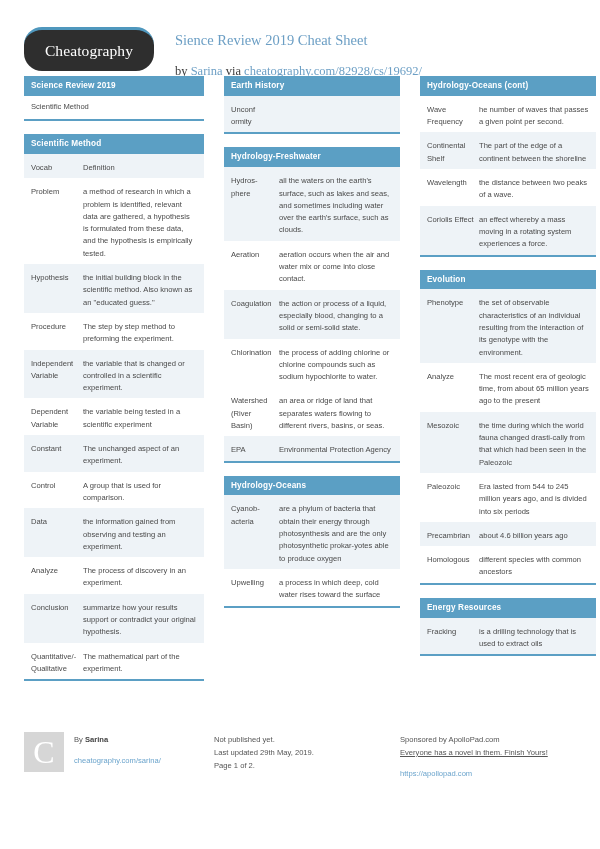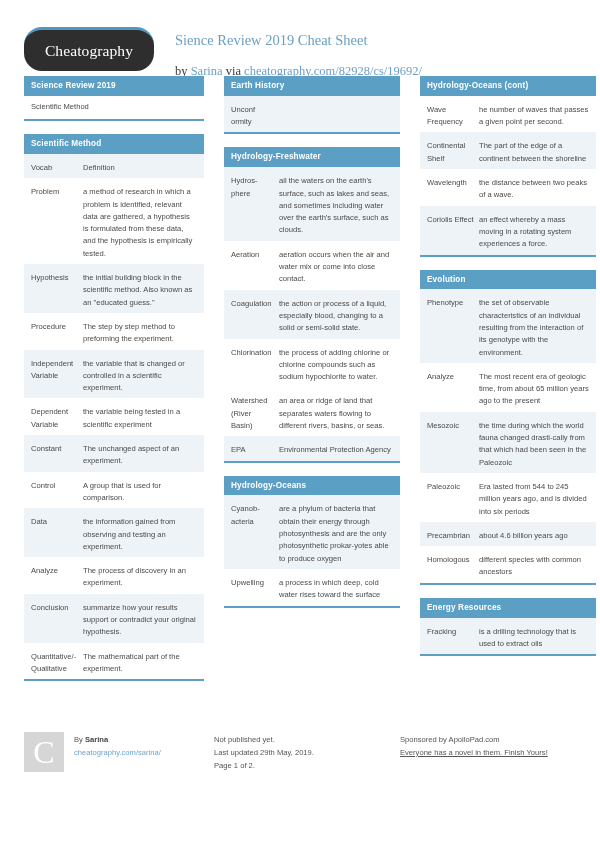--- a/index.html
+++ b/index.html
@@ -126,21 +126,21 @@
     background: #d6d6d6;
     color: #ffffff;
     font-family: "Liberation Serif", serif;
     font-size: 32px;
     line-height: 40px;
     text-align: center;
     flex: 0 0 40px;
   }
   .foot-meta { margin-left: 10px; padding-top: 1px; }
   .foot-meta .b { font-weight: bold; color: #444; }
-  .lnk-blue { color: #6ba4cc; }
+  .lnk-blue { color: #6ba4cc; margin-top: 8px; }
   .foot-col-2 { width: 186px; flex: 0 0 186px; padding-top: 1px; }
   .foot-col-3 { width: 180px; flex: 0 0 180px; padding-top: 1px; }
   .foot-line { white-space: nowrap; }
   .foot-wrap { white-space: normal; text-decoration: underline; }
 </style>
 </head>
 <body>
 
 <div class="page-header">
   <div class="logo-box">
@@ -340,14 +340,15 @@
     </div>
   </div>
   <div class="foot-col foot-col-2">
     <div class="foot-line">Not published yet.</div>
     <div class="foot-line">Last updated 29th May, 2019.</div>
     <div class="foot-line">Page 1 of 2.</div>
   </div>
   <div class="foot-col foot-col-3">
     <div class="foot-line"><span>Sponsored by </span><span class="b">ApolloPad.com</span></div>
     <div class="foot-wrap">Everyone has a novel in them. Finish Yours!</div>
+    <div class="foot-line lnk-blue">https://apollopad.com</div>
   </div>
 </div>
 
 </body></html>

